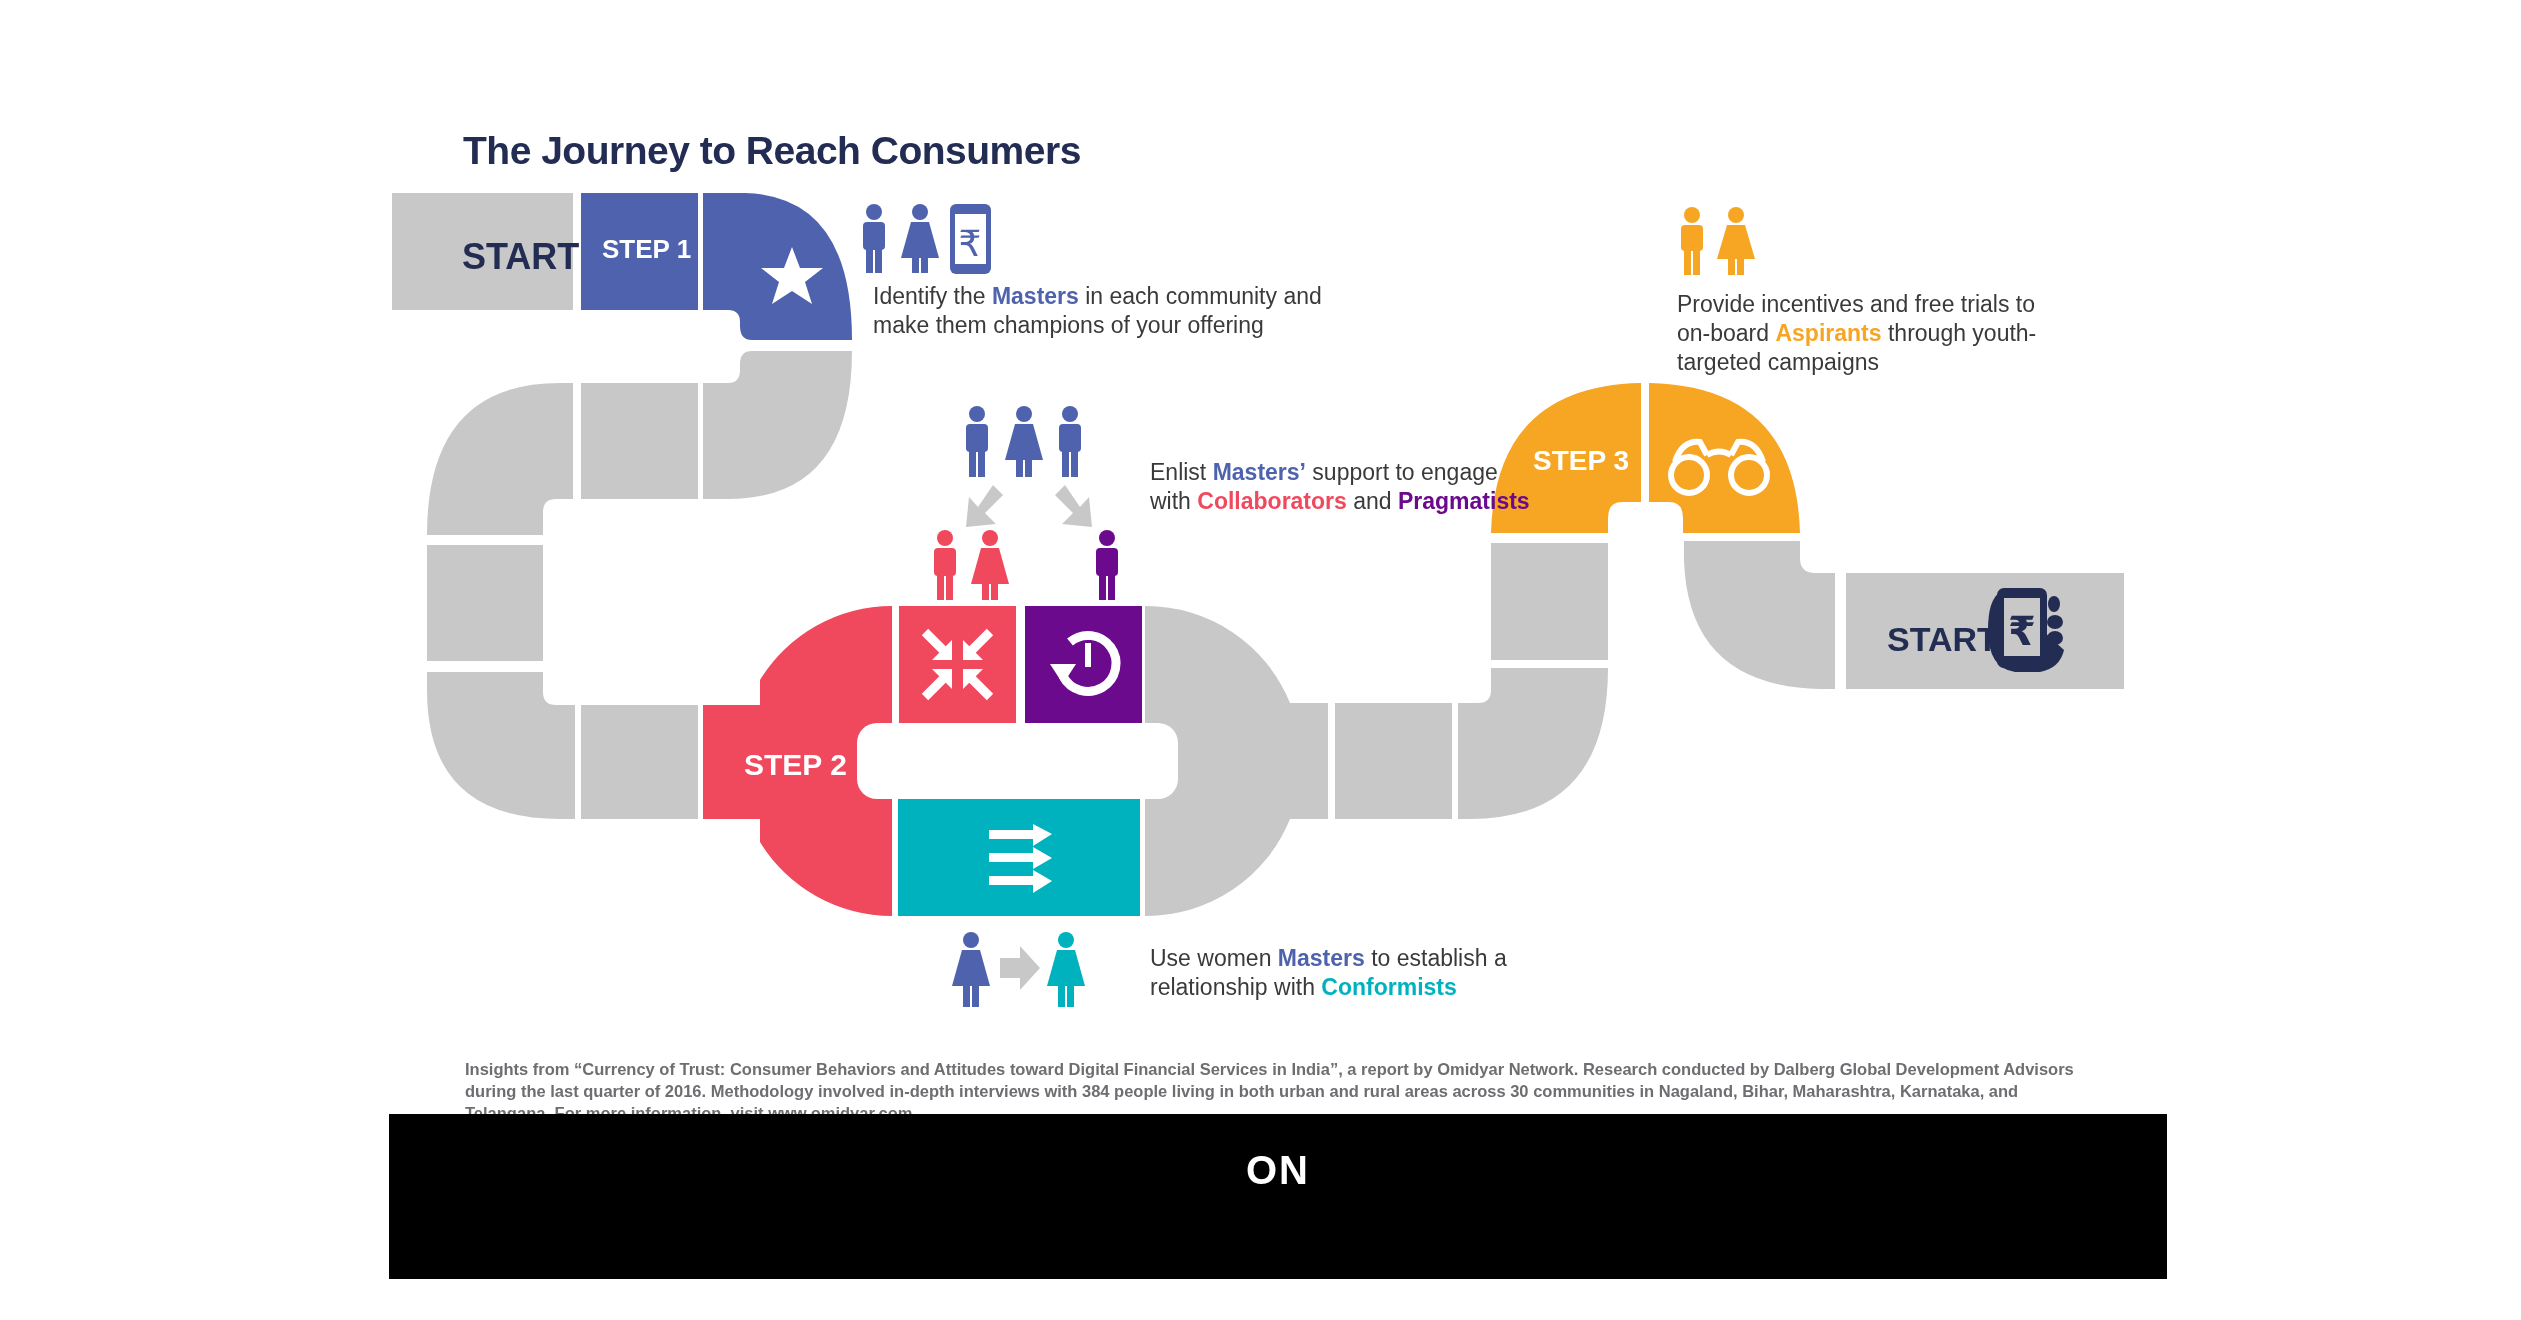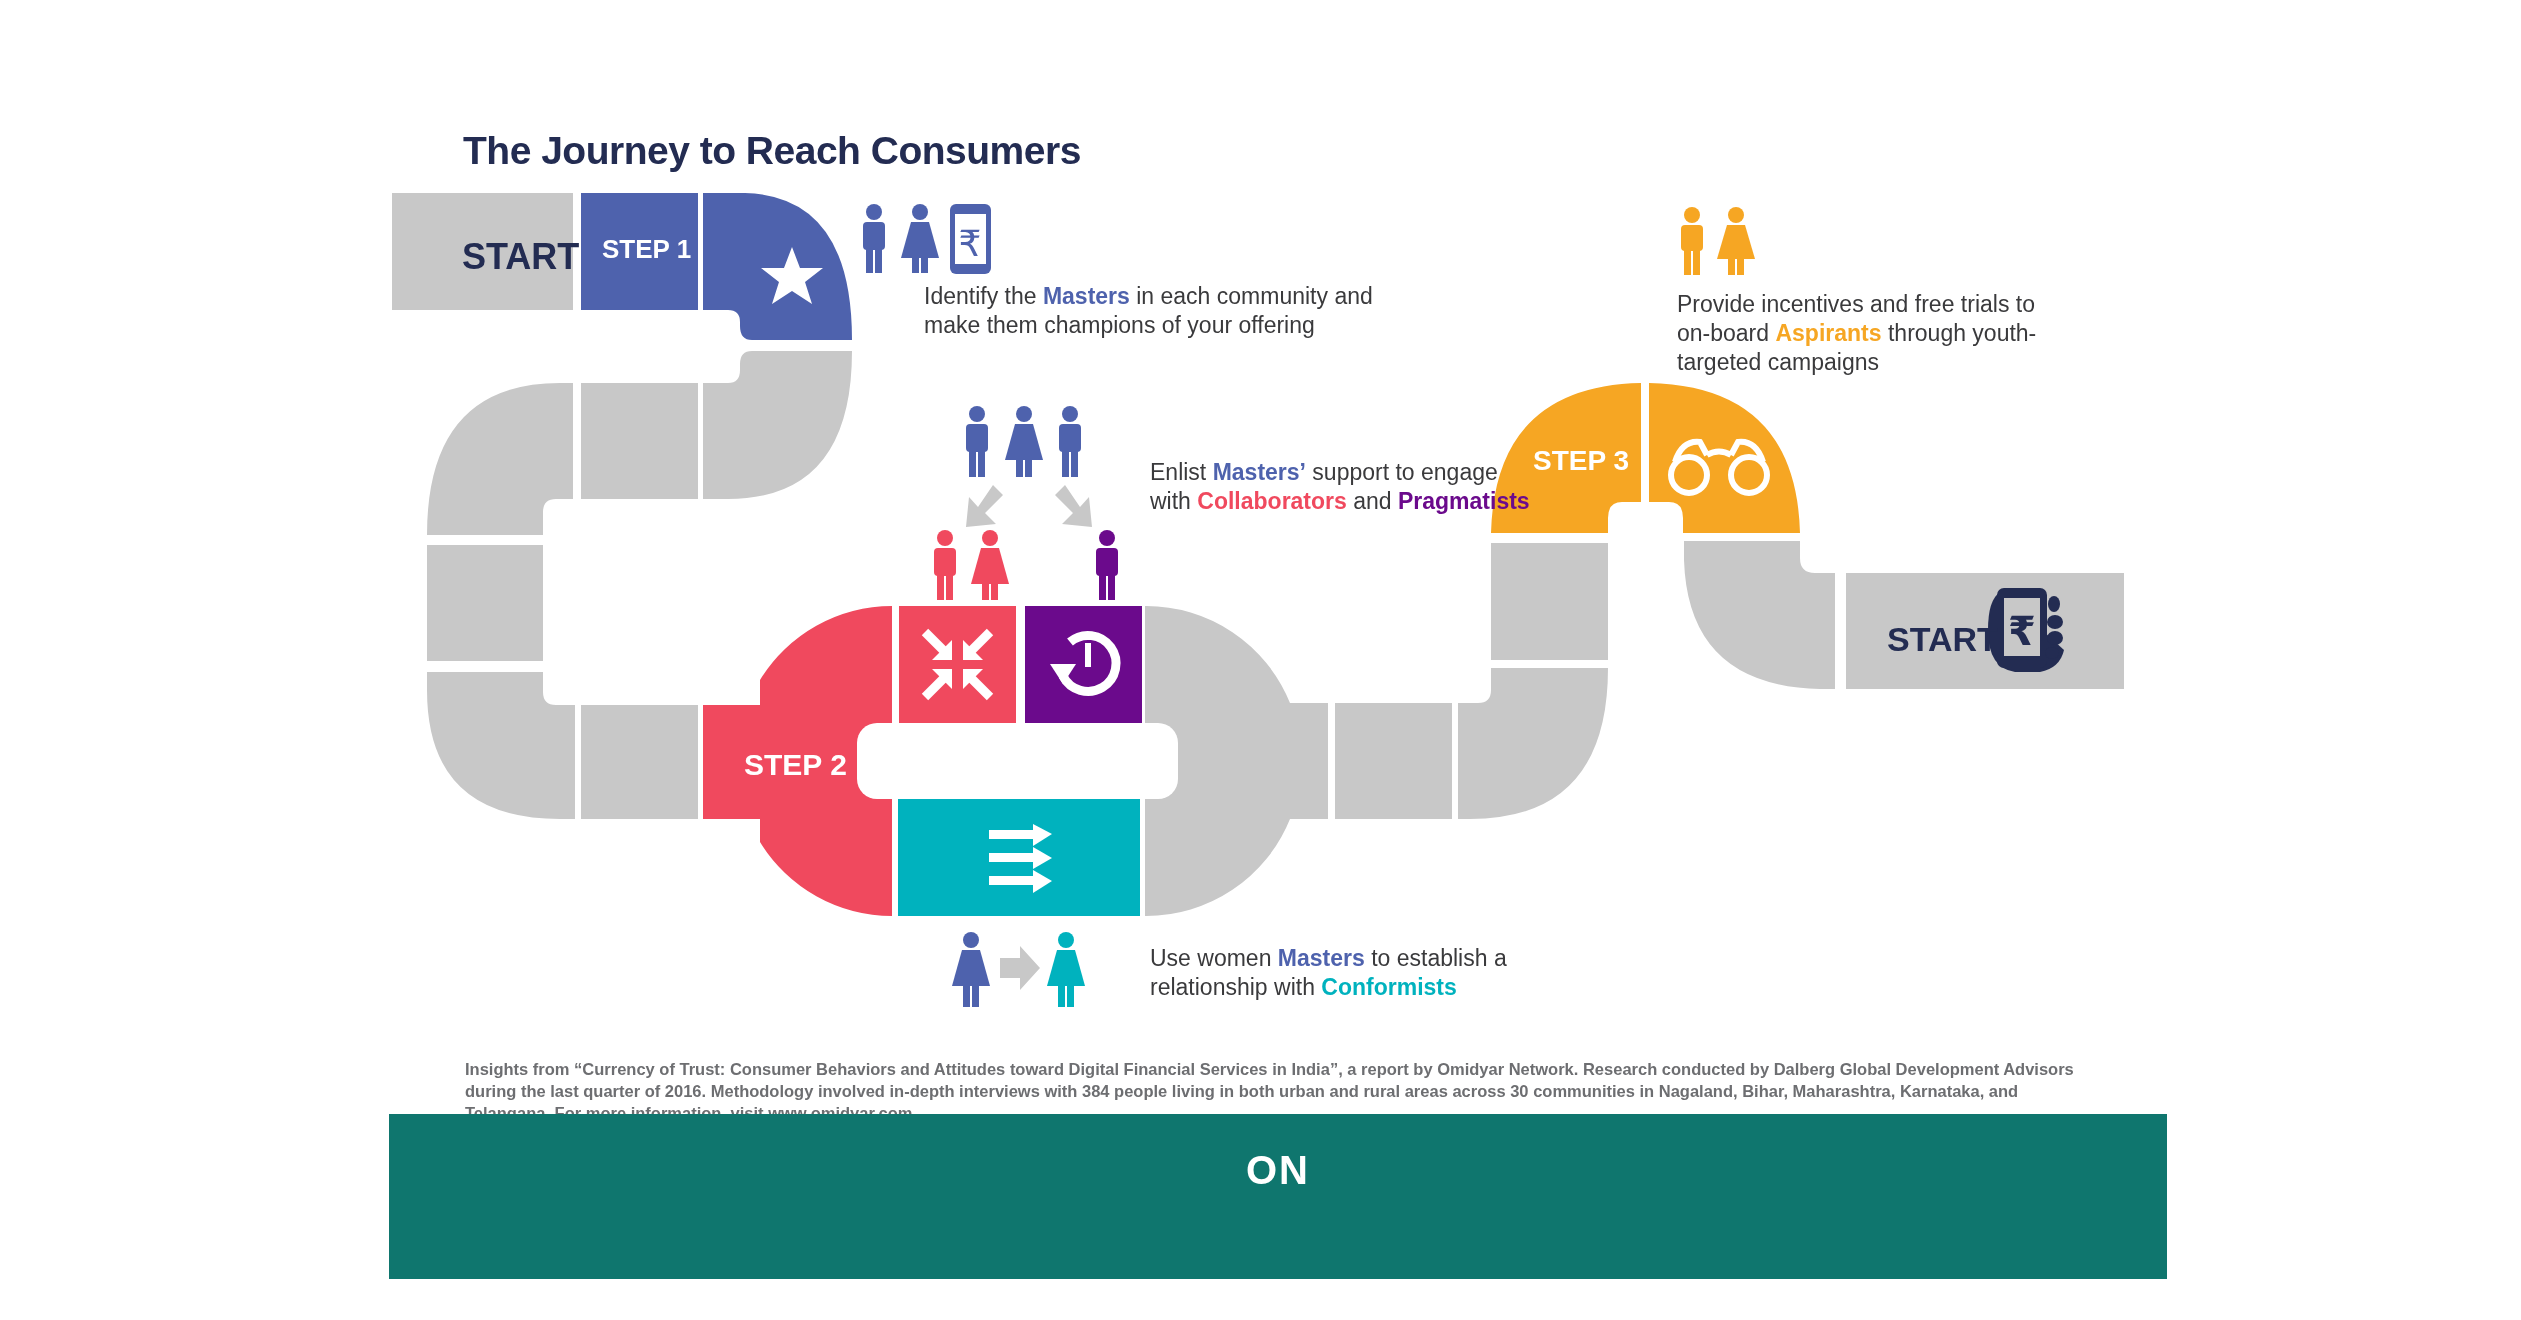--- a/index.html
+++ b/index.html
@@ -9,21 +9,21 @@
   svg.road{position:absolute;left:0;top:0;}
   .tile-label{position:absolute;font-weight:bold;white-space:nowrap;}
   .desc{position:absolute;font-size:23px;line-height:29px;color:#3a3a3c;}
   .desc b{font-weight:bold;}
   .c-blue{color:#4e62ad;}
   .c-red{color:#f0495e;}
   .c-purple{color:#6b0a8c;}
   .c-teal{color:#00b2be;}
   .c-orange{color:#f6a623;}
   #footnote{left:465px;top:1058px;width:1640px;font-size:16.5px;line-height:22px;color:#6d6e71;font-weight:bold;}
-  #footer{left:389px;top:1114px;width:1778px;height:165px;background:#0f766e;}
+  #footer{left:389px;top:1114px;width:1778px;height:165px;background:#000000;}
   #logo-mark{position:absolute;left:0;width:100%;top:34px;text-align:center;color:#fff;font-size:40px;font-weight:bold;letter-spacing:2px;}
   #logo-text{position:absolute;left:0;width:100%;top:102px;text-align:center;color:#fff;font-size:21px;font-weight:bold;letter-spacing:3px;}
 </style>
 </head>
 <body>
 
 <div id="title" class="abs">The Journey to Reach Consumers</div>
 
 <svg class="road" width="2521" height="1320" viewBox="0 0 2521 1320">
 
@@ -201,21 +201,21 @@
       </g>
   </g>
 </svg>
 
 <div class="tile-label" style="left:462px;top:236px;font-size:36px;color:#232c52;">START</div>
 <div class="tile-label" style="left:602px;top:234px;font-size:26px;color:#ffffff;">STEP 1</div>
 <div class="tile-label" style="left:744px;top:748px;font-size:30px;color:#ffffff;">STEP 2</div>
 <div class="tile-label" style="left:1533px;top:445px;font-size:28px;color:#ffffff;">STEP 3</div>
 <div class="tile-label" style="left:1887px;top:620px;font-size:34px;color:#232c52;">START</div>
 
-<div class="desc" style="left:924px;top:282px;width:470px;">
+<div class="desc" style="left:873px;top:282px;width:470px;">
   <span>Identify the </span><b class="c-blue">Masters</b><span> in each community and make them champions of your offering</span>
 </div>
 
 <div class="desc" style="left:1150px;top:418px;width:380px;margin-top:40px;">
   <span>Enlist </span><b class="c-blue">Masters’</b><span> support to engage with </span><b class="c-red">Collaborators</b><span> and </span><b class="c-purple">Pragmatists</b>
 </div>
 
 <div class="desc" style="left:1150px;top:944px;width:380px;">
   <span>Use women </span><b class="c-blue">Masters</b><span> to establish a relationship with </span><b class="c-teal">Conformists</b>
 </div>

